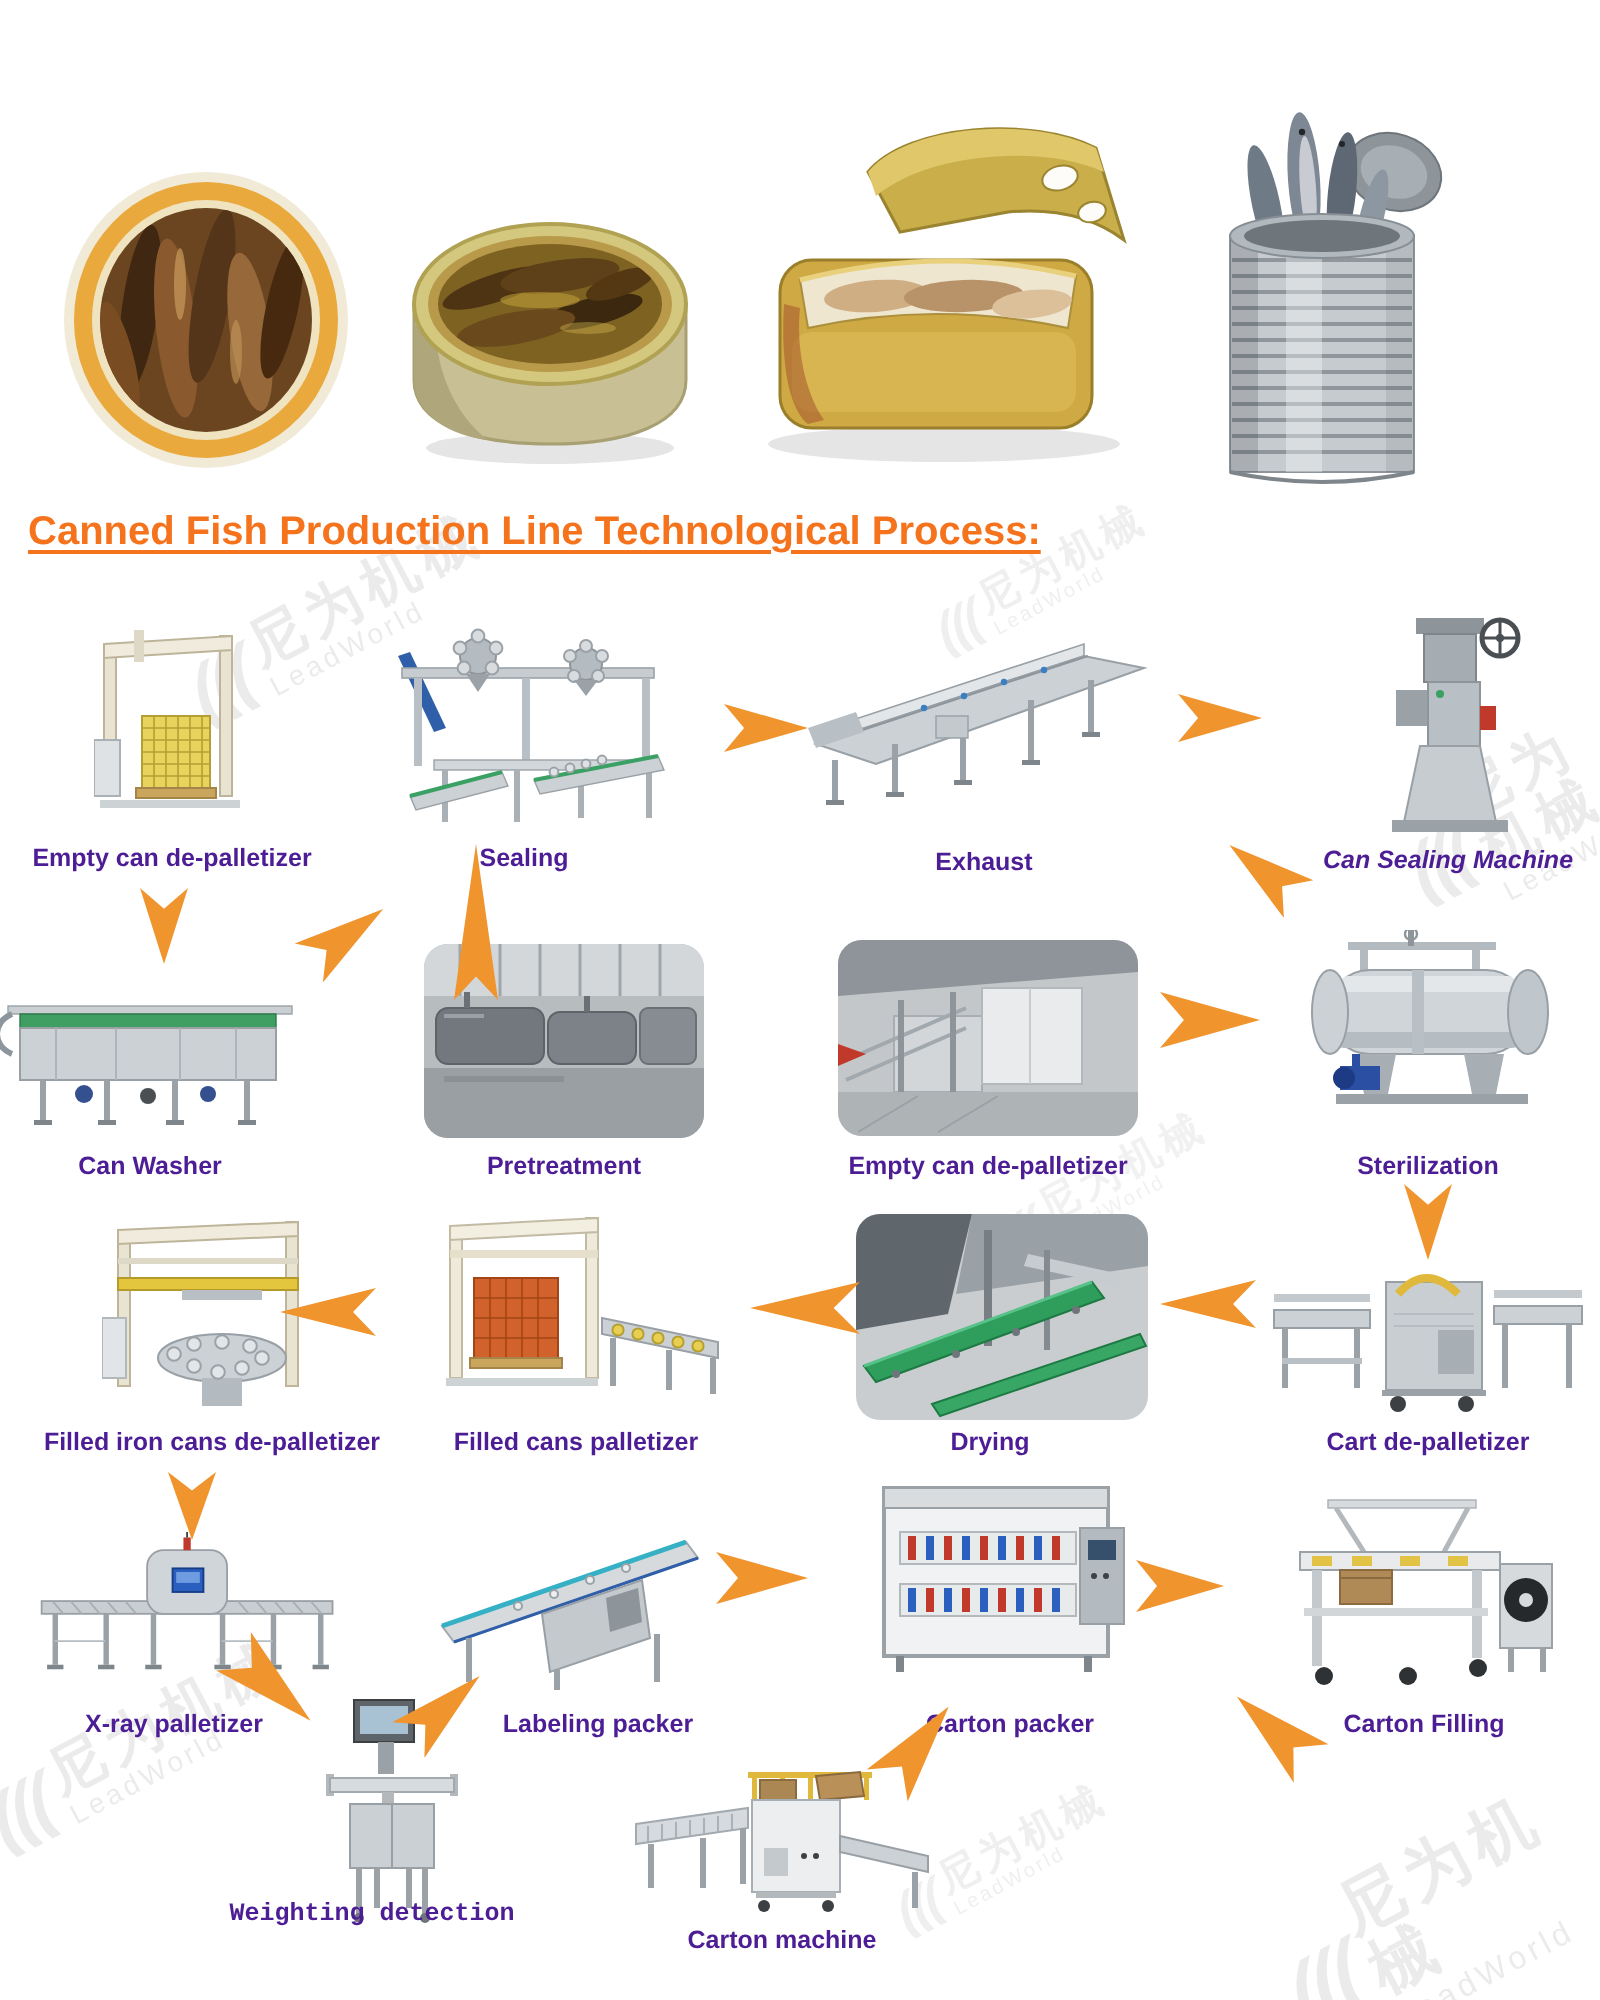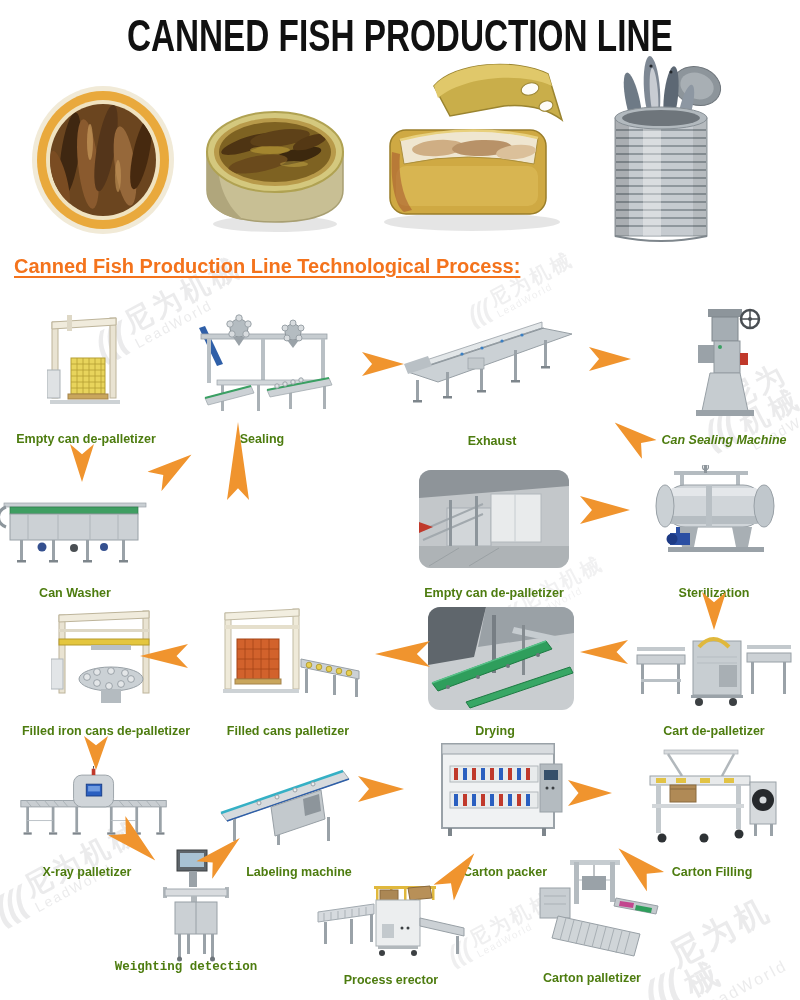--- a/index.html
+++ b/index.html
@@ -8,21 +8,21 @@
   .title-row{position:absolute;left:0;top:10px;width:800px;text-align:center;}
   .title{display:inline-block;font-size:45px;font-weight:bold;color:#111;
          transform:scaleX(.74);transform-origin:center;white-space:nowrap;letter-spacing:0;}
   .heading{position:absolute;left:14px;top:255px;font-size:20px;font-weight:bold;color:#f4731c;
            text-decoration:underline;text-decoration-thickness:2px;text-underline-offset:3px;white-space:nowrap;}
   .node{position:absolute;}
   .machine{display:block;margin:0 auto;}
   .photo{border-radius:12px;overflow:hidden;display:block;margin:0 auto;}
   .photo svg{display:block;}
   .nlabel{position:absolute;left:0;right:0;text-align:center;font-weight:bold;font-size:12.5px;
-          color:#4d7c0f;white-space:nowrap;margin-top:10px;}
+          color:#4c1d95;white-space:nowrap;}
   .arr{position:absolute;}
   .arr svg{width:100%;height:100%;display:block;}
   .prod{position:absolute;}
   .wm{position:absolute;display:flex;align-items:center;gap:6px;color:rgba(110,115,122,.14);
       transform:rotate(-28deg);pointer-events:none;}
   .wm .swirl{font-size:36px;font-weight:bold;transform:skewX(-14deg);letter-spacing:-2px;}
   .wm .stack{display:flex;flex-direction:column;line-height:1.05;}
   .wm .cn{font-size:28px;font-weight:bold;letter-spacing:4px;}
   .wm .en{font-size:14px;letter-spacing:2px;}
   .wm.small{transform:rotate(-28deg) scale(.72);}
@@ -76,23 +76,20 @@
       </span>
   </div>
   <div class="wm big" style="left:648px;top:922px;">
     <span class="swirl">(((</span>
     <span class="stack">
         <span class="cn">尼为机械</span>
         <span class="en">LeadWorld</span>
       </span>
   </div>
 
-  <div class="title-row">
-    <span class="title">CANNED FISH PRODUCTION LINE</span>
-  </div>
 
   <div class="prod" style="left:30px;top:84px;">
     <svg width="146" height="152" viewBox="0 0 146 152">
       <defs>
           <clipPath id="p1c">
             <ellipse cx="73" cy="76" rx="53" ry="56"></ellipse>
           </clipPath>
         </defs>
       <ellipse cx="73" cy="76" rx="71" ry="74" fill="#f1ead7"></ellipse>
       <ellipse cx="73" cy="76" rx="66" ry="69" fill="#e9a93c"></ellipse>
@@ -302,20 +299,38 @@
         <rect x="51" y="73" width="9" height="2.5" fill="#7e868c"></rect>
       <rect x="85" y="73" width="9" height="2.5" fill="#7e868c"></rect>
         <rect x="121" y="73" width="9" height="2.5" fill="#7e868c"></rect>
       <circle cx="44" cy="60" r="4.5" fill="#35508f"></circle>
         <circle cx="76" cy="61" r="4" fill="#4a4f53"></circle>
         <circle cx="106" cy="60" r="4" fill="#35508f"></circle>
     </svg>
     <div class="nlabel" style="top:89px;">Can Washer</div>
   </div>
 
+  <div class="node" style="left:212px;top:472px;width:140px;">
+    <div class="photo" style="width:140px;height:97px;">
+      <svg width="140" height="97" viewBox="0 0 140 97">
+        <rect width="140" height="97" fill="#b7bcbf"></rect>
+        <rect width="140" height="26" fill="#d3d7d9"></rect>
+        <path d="M18,0V26 M38,0V26 M58,0V26 M78,0V26 M98,0V26 M118,0V26" stroke="#9fa6aa" stroke-width="1.5"></path>
+        <rect y="62" width="140" height="35" fill="#999fa2"></rect>
+        <rect x="6" y="32" width="54" height="28" rx="6" fill="#72787d" stroke="#5d6368"></rect>
+        <rect x="62" y="34" width="44" height="26" rx="6" fill="#7c8287" stroke="#5d6368"></rect>
+        <rect x="108" y="32" width="28" height="28" rx="4" fill="#868c91" stroke="#6a7075"></rect>
+        <rect x="20" y="24" width="3" height="8" fill="#6a7075"></rect>
+          <rect x="80" y="26" width="3" height="8" fill="#6a7075"></rect>
+        <path d="M10,36h20" stroke="#9aa1a6" stroke-width="2"></path>
+        <rect x="10" y="66" width="60" height="3" fill="#8a9093"></rect>
+      </svg>
+    </div>
+    <div class="nlabel" style="top:104px;">Pretreatment</div>
+  </div>
 
   <div class="node" style="left:414px;top:470px;width:160px;">
     <div class="photo" style="width:150px;height:98px;">
       <svg width="150" height="98" viewBox="0 0 150 98">
         <rect width="150" height="98" fill="#c3c7ca"></rect>
         <polygon points="0,0 150,0 150,16 0,28" fill="#8e9499"></polygon>
         <rect x="28" y="38" width="44" height="38" fill="#d2d6d9" stroke="#a8aeb3"></rect>
         <rect x="72" y="24" width="50" height="48" fill="#e9ebec" stroke="#b2b8bc"></rect>
         <path d="M96,24V72" stroke="#c6ccd0"></path>
         <path d="M4,60 L64,34 M4,70 L64,44" stroke="#a2a9ae" stroke-width="2"></path>
@@ -475,21 +490,21 @@
       <circle cx="40" cy="48" r="2" fill="#eceeef" stroke="#9aa2a8"></circle>
         <circle cx="58" cy="42" r="2" fill="#eceeef" stroke="#9aa2a8"></circle>
       <circle cx="76" cy="35" r="2" fill="#eceeef" stroke="#9aa2a8"></circle>
         <circle cx="94" cy="29" r="2" fill="#eceeef" stroke="#9aa2a8"></circle>
       <polygon points="52,52 102,35 106,64 56,81" fill="#c3c9cd" stroke="#98a0a6"></polygon>
       <polygon points="84,44 100,39 102,56 86,61" fill="#8d959b"></polygon>
       <rect x="14" y="64" width="3" height="22" fill="#9aa2a8"></rect>
       <rect x="58" y="80" width="3" height="10" fill="#9aa2a8"></rect>
       <rect x="108" y="62" width="3" height="24" fill="#9aa2a8"></rect>
     </svg>
-    <div class="nlabel" style="top:100px;">Labeling machine</div>
+    <div class="nlabel" style="top:100px;">Labeling packer</div>
   </div>
 
   <div class="node" style="left:425px;top:740px;width:160px;">
     <svg class="machine" width="135" height="100" viewBox="0 0 135 100">
       <rect x="4" y="4" width="112" height="84" fill="#f0f2f3" stroke="#9aa2a8" stroke-width="2"></rect>
       <rect x="4" y="4" width="112" height="10" fill="#d8dcdf" stroke="#9aa2a8"></rect>
       <rect x="12" y="26" width="88" height="16" fill="#e8ebec" stroke="#b2b8bc"></rect>
       <g>
         <rect x="16" y="28" width="4" height="12" fill="#c0392b"></rect>
           <rect x="25" y="28" width="4" height="12" fill="#2a5fc0"></rect>
@@ -588,41 +603,23 @@
       <rect x="60" y="28" width="44" height="46" fill="#eceeef" stroke="#a8afb4"></rect>
       <rect x="66" y="52" width="12" height="14" fill="#c3c9cd"></rect>
       <circle cx="86" cy="56" r="1.5" fill="#3c4043"></circle>
         <circle cx="92" cy="56" r="1.5" fill="#3c4043"></circle>
       <polygon points="104,46 148,56 148,64 104,54" fill="#ccd1d5" stroke="#98a0a6"></polygon>
       <rect x="140" y="64" width="3" height="18" fill="#9aa2a8"></rect>
       <rect x="62" y="74" width="40" height="3" fill="#b2b8bc"></rect>
       <circle cx="66" cy="81" r="3" fill="#3c4043"></circle>
         <circle cx="98" cy="81" r="3" fill="#3c4043"></circle>
     </svg>
-    <div class="nlabel" style="top:91px;">Process erector</div>
-  </div>
-
-  <div class="node" style="left:512px;top:860px;width:160px;">
-    <svg class="machine" width="140" height="100" viewBox="0 0 140 100">
-      <rect x="48" y="0" width="50" height="5" fill="#c6ccd0"></rect>
-      <rect x="52" y="2" width="5" height="42" fill="#b4bbc0"></rect>
-        <rect x="88" y="2" width="5" height="40" fill="#b4bbc0"></rect>
-      <path d="M52,20 H93" stroke="#b4bbc0"></path>
-      <path d="M72,5 V16" stroke="#7e868c"></path>
-      <rect x="60" y="16" width="24" height="14" fill="#9aa2a8"></rect>
-      <rect x="18" y="28" width="30" height="30" fill="#c8ced2" stroke="#98a0a6"></rect>
-      <path d="M22,36h22 M22,44h22" stroke="#aab1b6"></path>
-      <polygon points="94,38 136,46 134,54 92,46" fill="#c3c9cd" stroke="#98a0a6"></polygon>
-      <polygon points="98,41 112,43 111,48 97,46" fill="#c2478e"></polygon>
-      <polygon points="114,45 130,48 129,53 113,50" fill="#2f9e5c"></polygon>
-      <polygon points="36,56 118,74 112,96 30,78" fill="#d0d5d8" stroke="#98a0a6"></polygon>
-      <path d="M44,58 L38,80 M52,60 L46,82 M60,62 L54,84 M68,63 L62,85 M76,65 L70,87 M84,67 L78,89 M92,69 L86,91 M100,71 L94,93 M108,72 L102,94" stroke="#a8afb4"></path>
-    </svg>
-    <div class="nlabel" style="top:101px;">Carton palletizer</div>
-  </div>
+    <div class="nlabel" style="top:91px;">Carton machine</div>
+  </div>
+
 
   <div class="arr" style="left:362px;top:352px;width:42px;height:24px;">
     <svg viewBox="0 0 46 24" preserveAspectRatio="none">
         <polygon points="0,0 46,12 0,24 11,12" fill="#f0942e"></polygon>
       </svg>
     </div>
   <div class="arr" style="left:589px;top:347px;width:42px;height:24px;">
     <svg viewBox="0 0 46 24" preserveAspectRatio="none">
         <polygon points="0,0 46,12 0,24 11,12" fill="#f0942e"></polygon>
       </svg>

